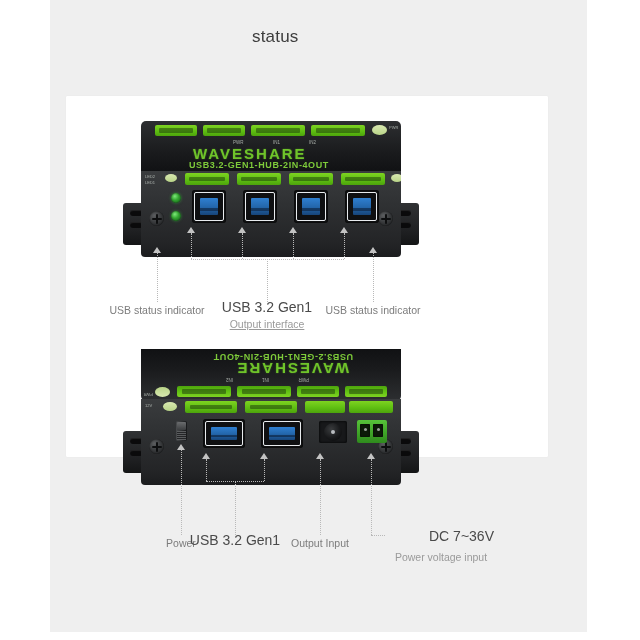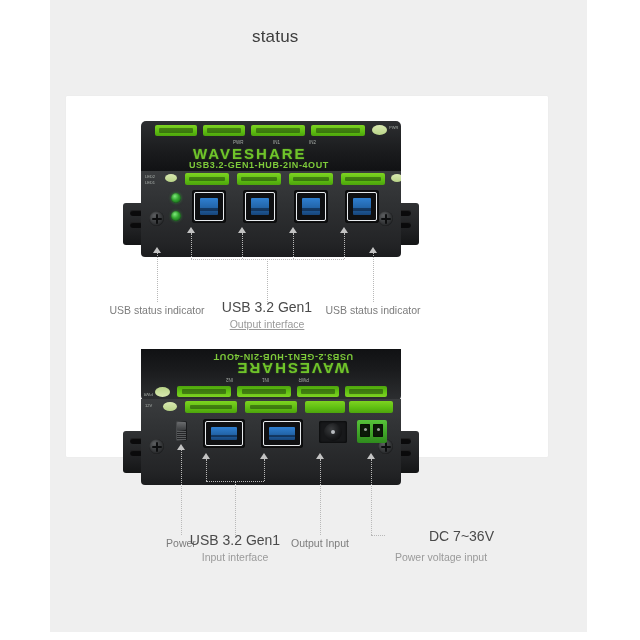--- a/index.html
+++ b/index.html
@@ -507,21 +507,20 @@
     <div class="vline" style="left:115px; top:354px; height:85px;"></div>
     <div class="callout-label plain" style="left:55px; top:441px; width:120px;">Power</div>
 
     <div class="arrow-up" style="left:136px; top:357px;"></div>
     <div class="arrow-up" style="left:194px; top:357px;"></div>
     <div class="vline" style="left:140px; top:363px; height:22px;"></div>
     <div class="vline" style="left:198px; top:363px; height:22px;"></div>
     <div class="hline" style="left:140px; top:385px; width:58px;"></div>
     <div class="vline" style="left:169px; top:385px; height:54px;"></div>
     <div class="callout-label big" style="left:99px; top:436px; width:140px;">USB 3.2 Gen1</div>
-    <div class="callout-label small" style="left:99px; top:455px; width:140px;">Input interface</div>
 
     <div class="arrow-up" style="left:250px; top:357px;"></div>
     <div class="vline" style="left:254px; top:363px; height:76px;"></div>
     <div class="callout-label plain" style="left:199px; top:441px; width:110px;">Output Input</div>
 
     <div class="arrow-up" style="left:301px; top:357px;"></div>
     <div class="vline" style="left:305px; top:363px; height:76px;"></div>
     <div class="hline" style="left:305px; top:439px; width:14px;"></div>
     <div class="callout-label big" style="left:319px; top:432px; width:110px; text-align:left;margin-left:44px;">DC 7~36V</div>
     <div class="callout-label small" style="left:315px; top:455px; width:120px;">Power voltage input</div>

